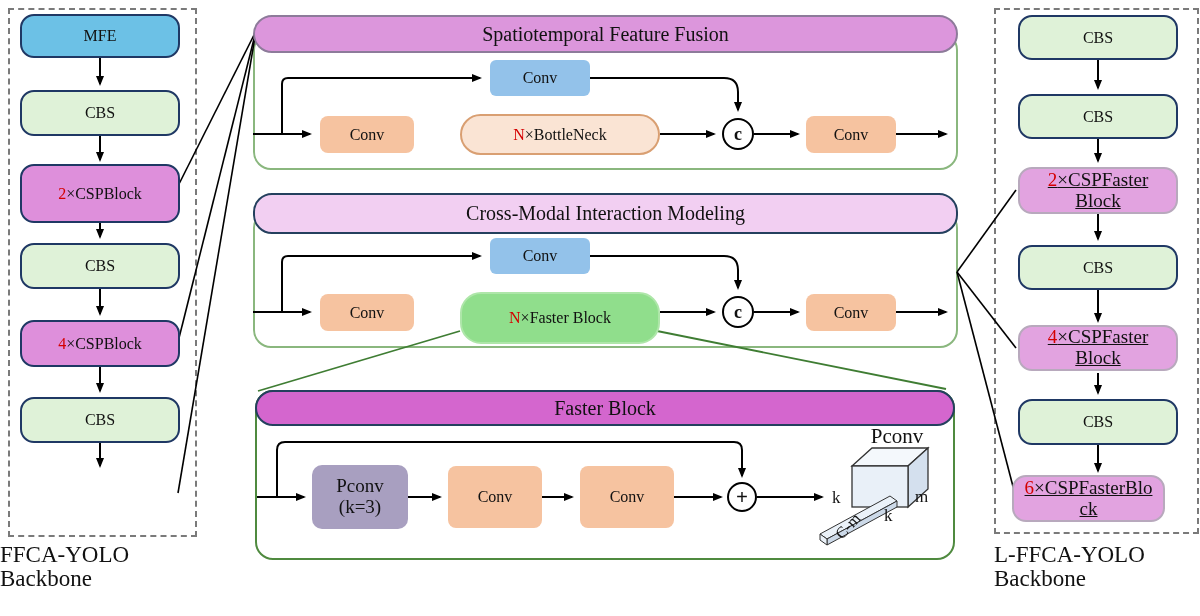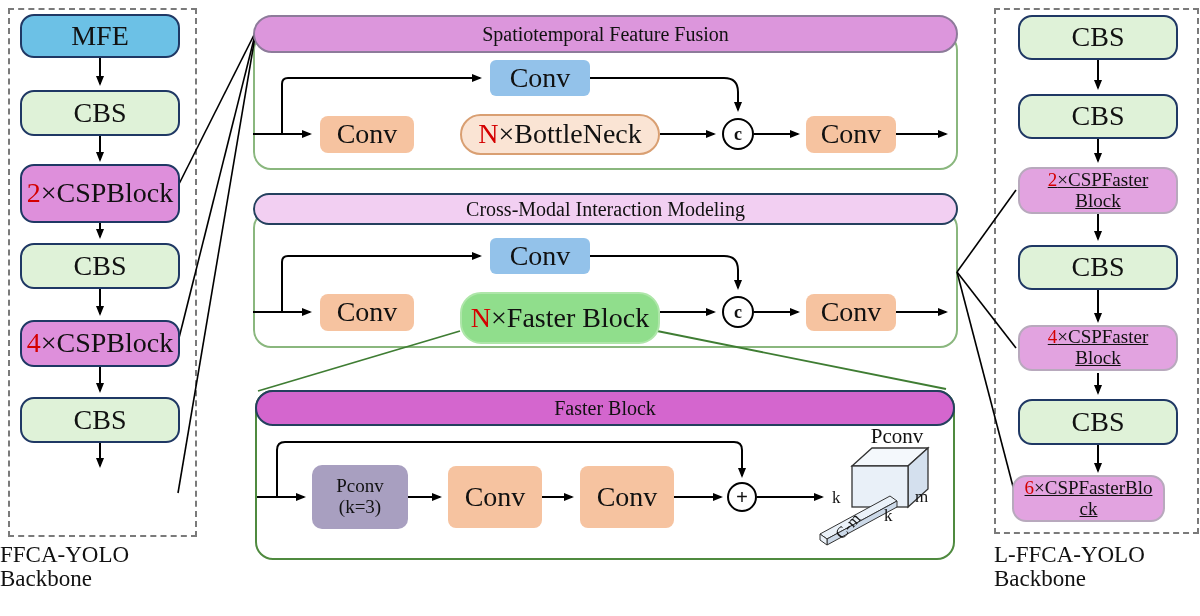--- a/index.html
+++ b/index.html
@@ -4,21 +4,21 @@
 <style>
   html,body{margin:0;padding:0;background:#ffffff;}
   body{font-family:"Liberation Serif","DejaVu Serif",serif;color:#111;}
   #canvas{position:relative;width:1200px;height:616px;background:#ffffff;overflow:hidden;}
 
   
   .dashed-box{position:absolute;border:2px dashed #7a7a7a;background:transparent;z-index:0;}
 
   
   .block{position:absolute;display:flex;align-items:center;justify-content:center;
-         text-align:center;font-size:28px;line-height:1.1;z-index:2;box-sizing:border-box;}
+         text-align:center;font-size:16px;line-height:1.1;z-index:2;box-sizing:border-box;}
   .mfe {background:#6cc1e6;border:2px solid #1f3864;border-radius:14px;}
   .cbs {background:#dff2d8;border:2px solid #1f3864;border-radius:14px;}
   .csp {background:#de8fdb;border:2px solid #1f3864;border-radius:14px;}
   .cspf{background:#e2a3e0;border:2px solid #b8a9bd;border-radius:14px;font-size:19px;
         padding:0 8px;overflow-wrap:anywhere;text-decoration:underline;}
   .num{color:#d40000;}
 
   
   .panel-body{position:absolute;border:2px solid #8ab77e;border-radius:18px;z-index:0;box-sizing:border-box;}
   .panel-body.dark{border-color:#4f8a3f;}
@@ -202,21 +202,21 @@
   <div class="block bottleneck" style="left:460px;top:114px;width:200px;height:41px">
     <span><span class="num">N</span><span>×BottleNeck</span></span>
   </div>
   <div class="circle-op" style="left:722px;top:118px;width:32px;height:32px;font-size:18px">
     <span>c</span>
   </div>
   <div class="block conv-orange" style="left:806px;top:116px;width:90px;height:37px">
     <span>Conv</span>
   </div>
 
-  <div class="panel-header hdr-cross" style="left:253px;top:193px;width:705px;height:32px">
+  <div class="panel-header hdr-cross" style="left:253px;top:193px;width:705px;height:41px">
     <span>Cross-Modal Interaction Modeling</span>
   </div>
   <div class="block conv-blue" style="left:490px;top:238px;width:100px;height:36px">
     <span>Conv</span>
   </div>
   <div class="block conv-orange" style="left:320px;top:294px;width:94px;height:37px">
     <span>Conv</span>
   </div>
   <div class="block fasterpill" style="left:460px;top:292px;width:200px;height:52px">
     <span><span class="num">N</span><span>×Faster Block</span></span>

